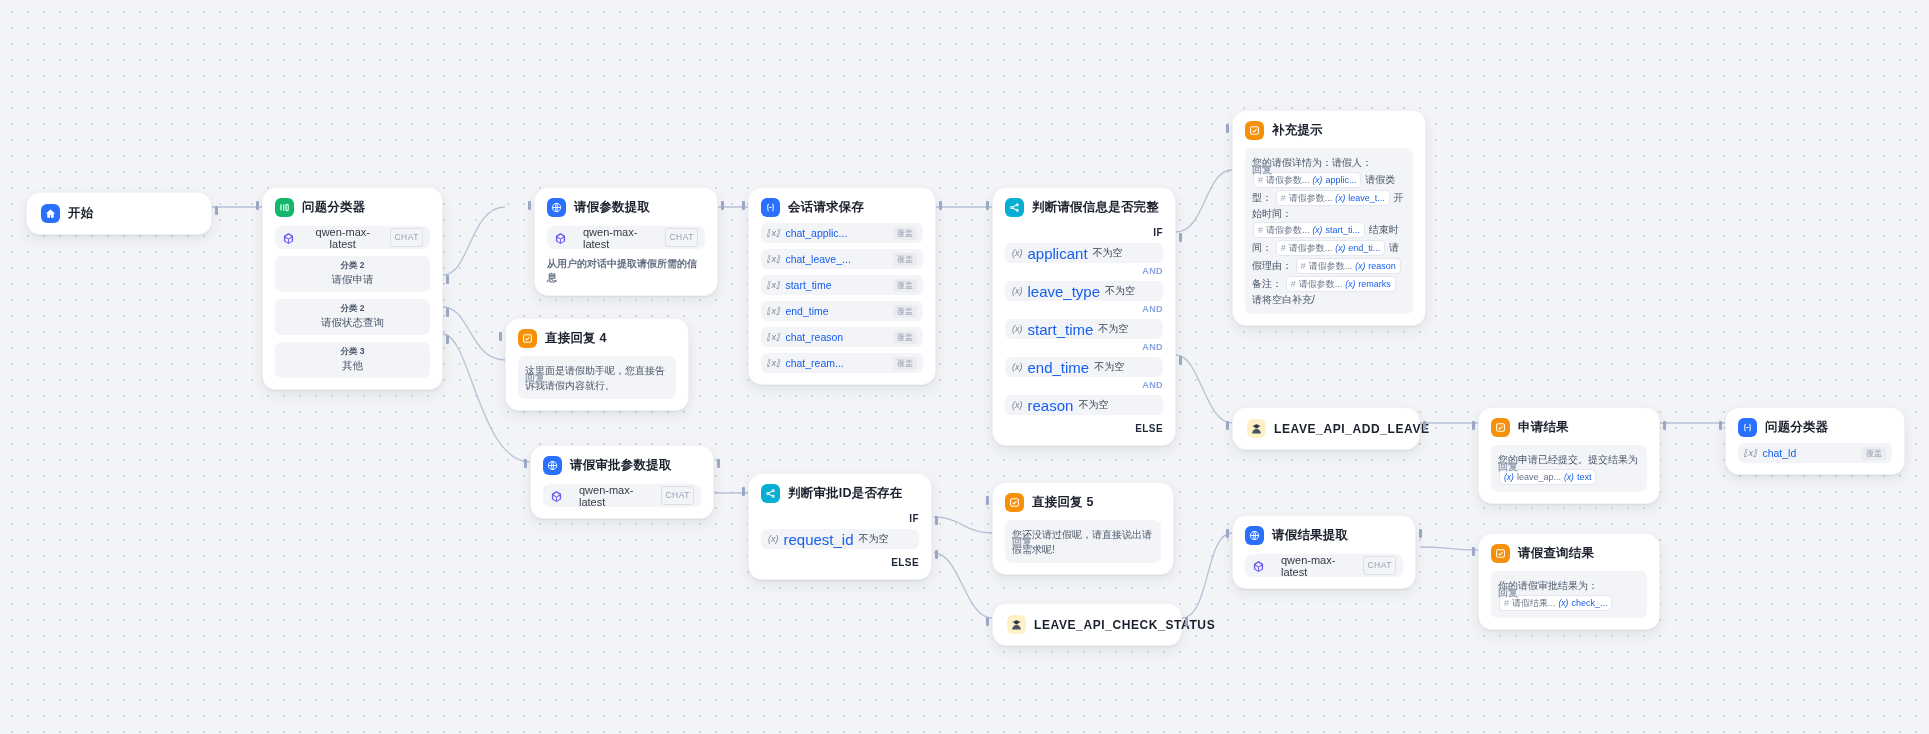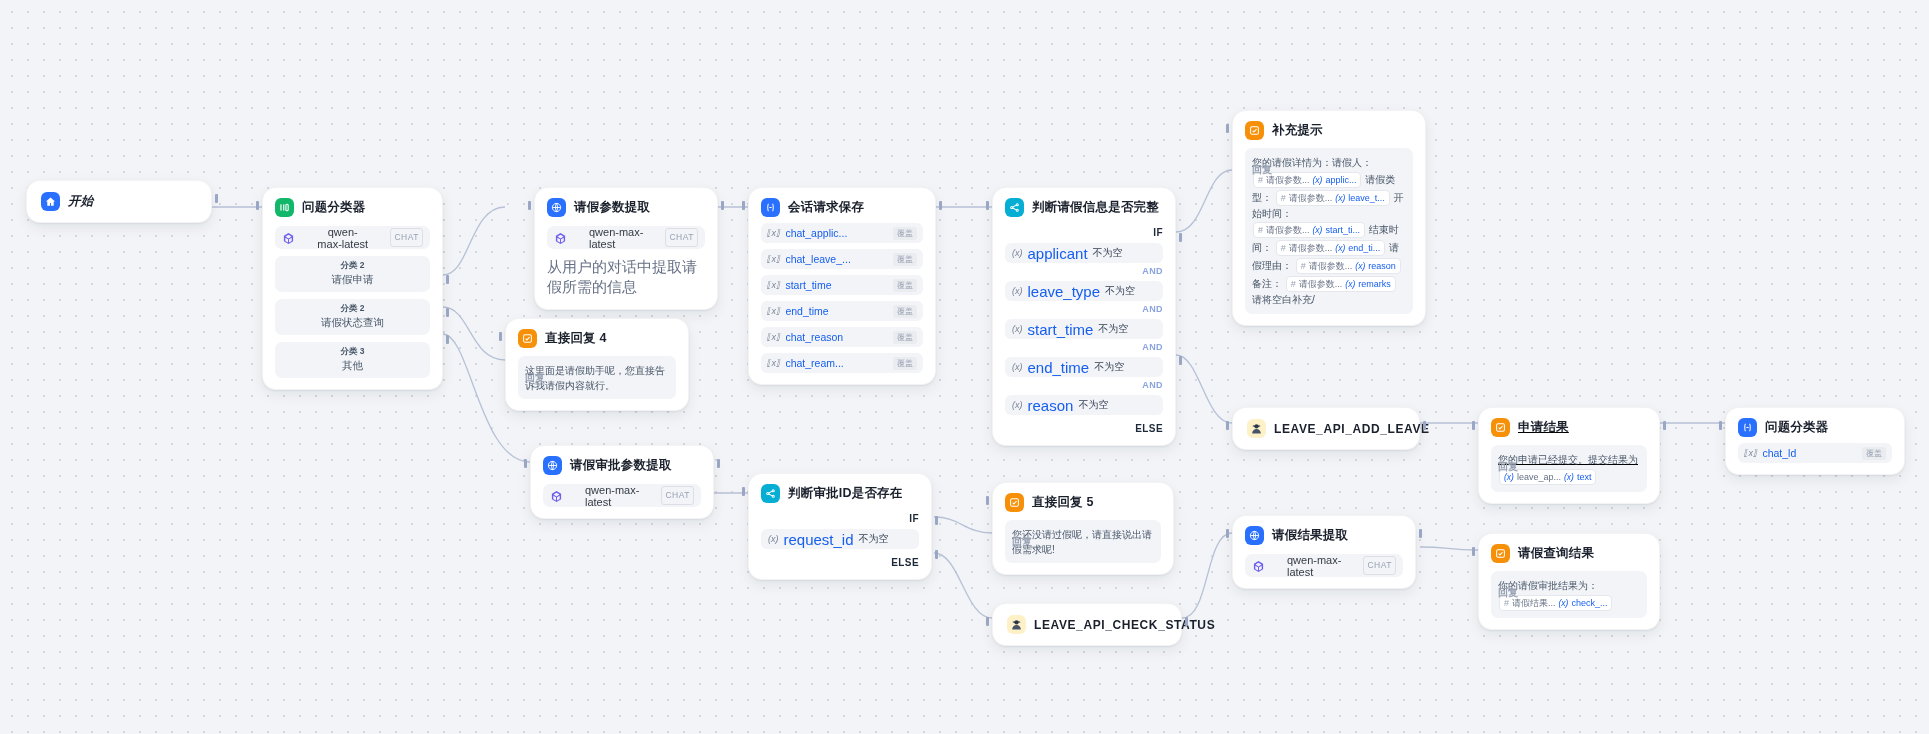--- a/index.html
+++ b/index.html
@@ -47,32 +47,32 @@
   .ico.green  { background: #12b76a; }
   .ico.teal   { background: #06aed4; }
   .ico.orange { background: #f79009; }
   .ico.plain  { background: #fef0c7; }
 
   .model-chip {
     margin-top: 9px;
     background: #f2f4f7;
     border-radius: 7px;
     height: 23px;
-    display: flex; align-items: center; gap: 22px;
+    display: flex; align-items: center; gap: 16px;
     padding: 0 7px;
   }
   .model-name { font-size: 11px; color: #353a45; }
   .model-tag {
     font-size: 8.5px; color: #98a2b3; letter-spacing: .5px;
     border: 1px solid #dcdfe4; border-radius: 3px; padding: 3px 3px;
     line-height: 11px;
   }
   .mini-logo { width: 13px; height: 13px; flex: 0 0 auto; }
 
-  .desc { margin-top: 8px; font-size: 15px; color: #667085; line-height: 1.35; }
+  .desc { margin-top: 8px; font-size: 10px; color: #667085; line-height: 1.35; font-weight: bold; }
 
   .cat {
     margin-top: 7px;
     background: #f2f4f7;
     border-radius: 7px;
     padding: 4px 7px 5px 7px;
   }
   .cat-label { font-size: 8.5px; font-weight: bold; color: #475467; }
   .cat-value { font-size: 10.5px; color: #475467; margin-top: 1px; }
 
@@ -158,21 +158,21 @@
       <path d="M1420,423 C1448,423 1448,423 1478,423"></path>
       <path d="M1660,423 C1690,423 1690,423 1725,423"></path>
       <path d="M688,493 C715,493 715,493 748,493"></path>
       <path d="M934,517 C960,517 965,533 992,533"></path>
       <path d="M934,553 C960,553 965,618 992,618"></path>
       <path d="M1182,618 C1210,618 1205,533 1232,533"></path>
       <path d="M1420,547 C1448,547 1448,550 1478,550"></path>
     </g>
   </svg>
 
-  <div class="node slim" style="left:26px; top:180px; width:186px;font-style:italic;">
+  <div class="node slim" style="left:26px; top:192px; width:186px;">
     <span class="port r" style="top:13px;"></span>
     <div class="node-head">
       <span class="ico blue">
         <svg width="11" height="11" viewBox="0 0 24 24" fill="#fff">
             <path d="M12 3 2 12h3v9h6v-6h2v6h6v-9h3z"></path>
           </svg>
       </span>
       <span class="node-title">开始</span>
     </div>
   </div>
@@ -428,21 +428,21 @@
         <svg width="13" height="13" viewBox="0 0 24 24">
             <circle cx="12" cy="8" r="4" fill="#344054"></circle>
             <path d="M4 21c0-4.4 3.6-8 8-8s8 3.6 8 8z" fill="#475467"></path>
             <rect x="5" y="6.4" width="14" height="2" rx="1" fill="#1d2939"></rect>
           </svg>
       </span>
       <span class="node-title api">LEAVE_API_ADD_LEAVE</span>
     </div>
   </div>
 
-  <div class="node" style="left:1478px; top:407px; width:182px;text-decoration:underline;">
+  <div class="node" style="left:1478px; top:407px; width:182px;">
     <span class="port l" style="top:13px;"></span>
     <span class="port r" style="top:13px;"></span>
     <div class="node-head">
       <span class="ico orange">
         <svg width="11" height="11" viewBox="0 0 24 24" fill="none" stroke="#fff" stroke-width="2.2">
             <rect x="3.5" y="4" width="17" height="16" rx="3"></rect>
             <path d="M8 12.5l2.6 2.6L16.5 9"></path>
           </svg>
       </span>
       <span class="node-title">申请结果</span>

